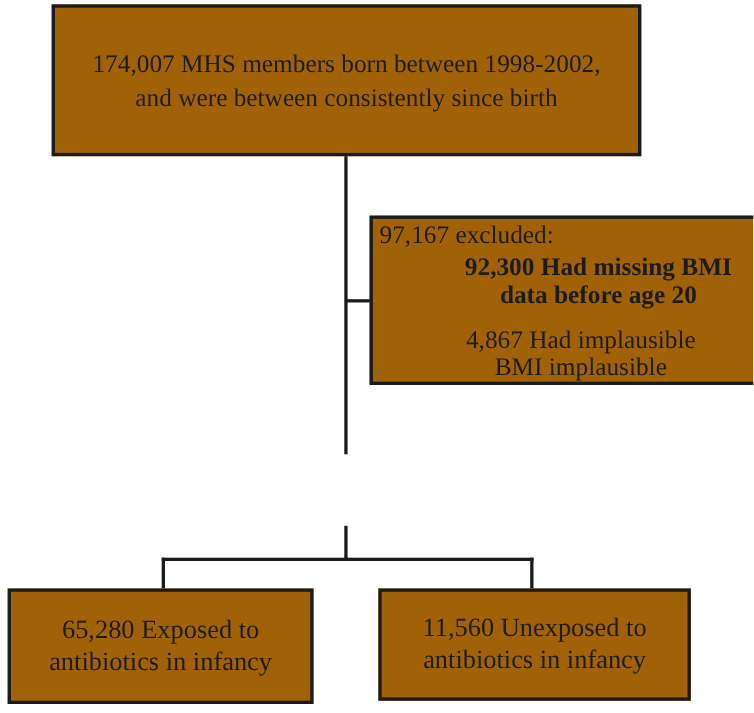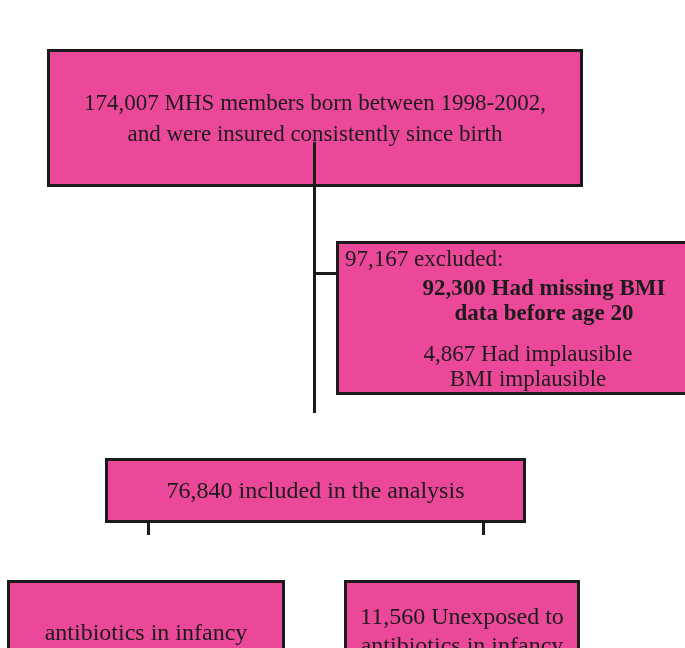--- a/index.html
+++ b/index.html
@@ -6,35 +6,34 @@
   .canvas {
     position:relative; width:685px; height:648px;
     background:var(--bg,#ffffff);
     font-family:"Liberation Serif","DejaVu Serif",serif;
     color:var(--txt,#1b1b1b);
     overflow:hidden;
   }
   .fbox {
     position:absolute; box-sizing:border-box;
     border:3px solid var(--line,#1b1b1b);
-    background:#ec4899;
-    margin-top:45px;
+    background:#a16207;
   }
   .center-txt {
     display:flex; flex-direction:column;
     justify-content:center; align-items:center;
     text-align:center;
   }
   .conn { position:absolute; background:var(--line,#1b1b1b); }
 
   #box-cohort   { left:47px;  top:4px;   width:536px; height:138px; font-size:23px; line-height:31px; }
   #box-excluded { left:336px; top:196px; width:384px; height:154px; font-size:23px; line-height:25px; padding:2px 6px; }
   #box-included { left:105px; top:413px; width:421px; height:65px;  font-size:24px; }
   #box-exposed  { left:7px;   top:535px; width:278px; height:105px; font-size:24px; line-height:29px; }
-  #box-unexposed{ left:344px; top:535px; width:236px; height:102px; font-size:24px; line-height:29px; }
+  #box-unexposed{ left:344px; top:535px; width:284px; height:102px; font-size:24px; line-height:29px; }
 
   #box-excluded .excl-header { text-align:left; }
   #box-excluded .excl-item   { text-align:center; }
   #box-excluded .excl-item-1 { margin-top:4px; padding-left:32px;font-weight:bold; }
   #box-excluded .excl-item-2 { margin-top:16px; }
 
   
   #stem-top      { left:313px; top:142px; width:3px;   height:271px; }
   #excl-link     { left:314px; top:272px; width:25px;  height:3px;   }
   #stem-mid      { left:313px; top:478px; width:3px;   height:32px;  }
@@ -42,21 +41,21 @@
   #branch-left   { left:147px; top:507px; width:3px;   height:28px;  }
   #branch-right  { left:482px; top:507px; width:3px;   height:28px;  }
 </style>
 </head>
 <body>
 
 <div class="canvas">
 
   <div id="box-cohort" class="fbox center-txt">
     <span>174,007 MHS members born between 1998-2002,</span>
-    <span>and were insured consistently since birth</span>
+    <span>and were between consistently since birth</span>
   </div>
 
   <div id="stem-top" class="conn"></div>
   <div id="excl-link" class="conn"></div>
   <div id="stem-mid" class="conn"></div>
   <div id="branch-horiz" class="conn"></div>
   <div id="branch-left" class="conn"></div>
   <div id="branch-right" class="conn"></div>
 
   <div id="box-excluded" class="fbox">
@@ -64,25 +63,23 @@
     <div class="excl-item excl-item-1">
       <div>92,300 Had missing BMI</div>
       <div>data before age 20</div>
     </div>
     <div class="excl-item excl-item-2">
       <div>4,867 Had implausible</div>
       <div>BMI implausible</div>
     </div>
   </div>
 
-  <div id="box-included" class="fbox center-txt">
-    <span>76,840 included in the analysis</span>
-  </div>
 
   <div id="box-exposed" class="fbox center-txt">
+    <span>65,280 Exposed to</span>
     <span>antibiotics in infancy</span>
   </div>
 
   <div id="box-unexposed" class="fbox center-txt">
     <span>11,560 Unexposed to</span>
     <span>antibiotics in infancy</span>
   </div>
 
 </div>
 

